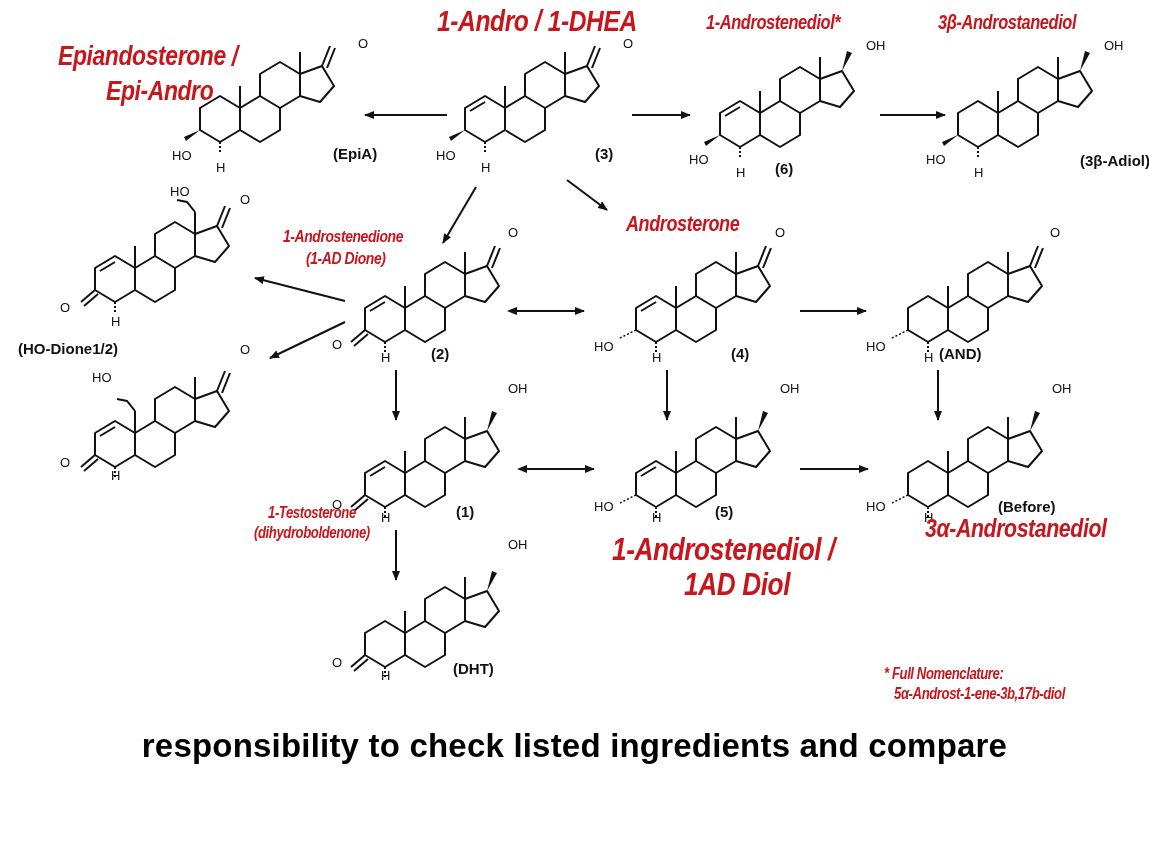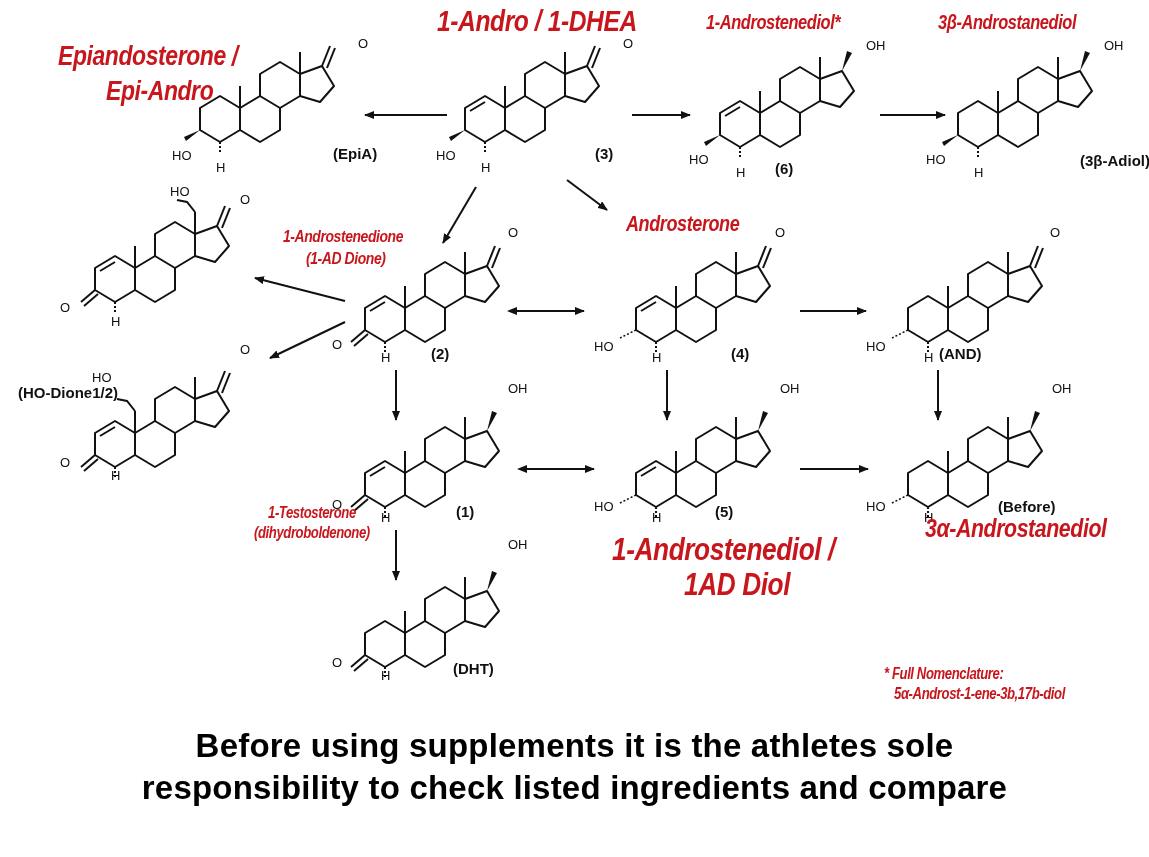--- a/index.html
+++ b/index.html
@@ -233,21 +233,21 @@
 
   <span class="atom" style="left:508px;top:537px;">OH</span>
   <span class="atom" style="left:332px;top:655px;">O</span>
   <span class="atom" style="left:381px;top:668px;">H</span>
 
   
   <span class="code-label" style="left:333px;top:145px;">(EpiA)</span>
   <span class="code-label" style="left:595px;top:145px;">(3)</span>
   <span class="code-label" style="left:775px;top:160px;">(6)</span>
   <span class="code-label" style="left:1048px;top:152px;margin-left:32px;">(3β-Adiol)</span>
-  <span class="code-label" style="left:18px;top:340px;margin-top:44px;">(HO-Dione1/2)</span>
+  <span class="code-label" style="left:18px;top:340px;">(HO-Dione1/2)</span>
   <span class="code-label" style="left:431px;top:345px;">(2)</span>
   <span class="code-label" style="left:731px;top:345px;">(4)</span>
   <span class="code-label" style="left:939px;top:345px;">(AND)</span>
   <span class="code-label" style="left:456px;top:503px;">(1)</span>
   <span class="code-label" style="left:715px;top:503px;">(5)</span>
   <span class="code-label" style="left:998px;top:498px;">(Before)</span>
   <span class="code-label" style="left:453px;top:660px;">(DHT)</span>
 
   
   <div class="red-label" style="left:437px;top:6px;font-size:30px;">1-Andro / 1-DHEA</div>
@@ -261,15 +261,14 @@
   <div class="red-label" style="left:268px;top:505px;font-size:16px;">1-Testosterone</div>
   <div class="red-label" style="left:254px;top:525px;font-size:16px;">(dihydroboldenone)</div>
   <div class="red-label" style="left:612px;top:533px;font-size:32px;">1-Androstenediol /</div>
   <div class="red-label" style="left:684px;top:568px;font-size:32px;">1AD Diol</div>
   <div class="red-label" style="left:925px;top:515px;font-size:26px;">3α-Androstanediol</div>
   <div class="red-label" style="left:884px;top:666px;font-size:16px;">* Full Nomenclature:</div>
   <div class="red-label" style="left:894px;top:686px;font-size:16px;">5α-Androst-1-ene-3b,17b-diol</div>
 </div>
 
 <div class="banner">
-  <div>Before using supplements it is the athletes sole</div>
   <div>responsibility to check listed ingredients and compare</div>
 </div>
 
 </body></html>

